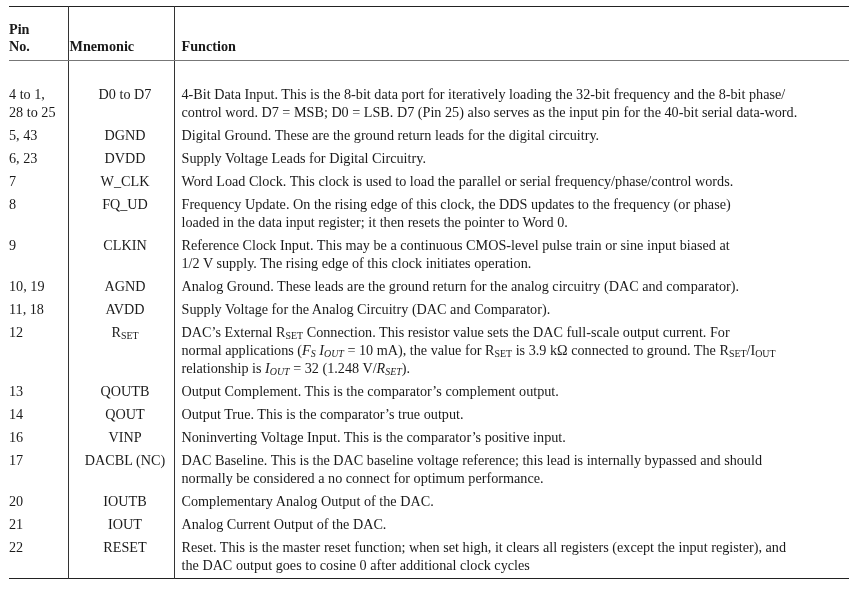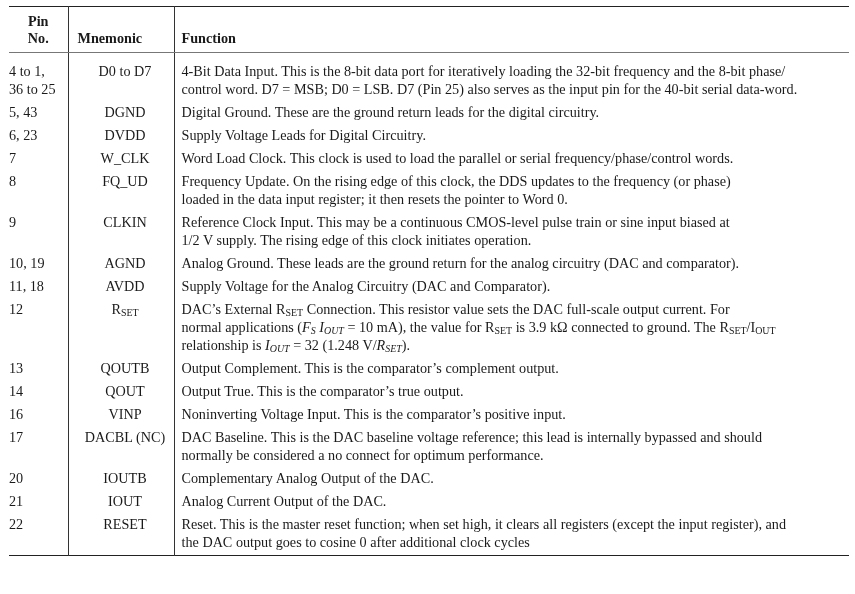--- a/index.html
+++ b/index.html
@@ -33,33 +33,33 @@
 
     .pin-table th {
       font-weight: bold;
       text-align: left;
       vertical-align: bottom;
       padding: 4px 0 5px 0;
       border-bottom: 1px solid #777;
       font-size: 14.2px;
       line-height: 17px;
     }
-    .pin-table th.h-pin { padding-left: 0; padding-top: 6px; text-align: center; }
-    .pin-table th.h-mn { padding-left: 9px; border-left: 1.5px solid #333; margin-left: 16px; }
+    .pin-table th.h-pin { padding-left: 0; padding-top: 14px; }
+    .pin-table th.h-mn { padding-left: 1px; border-left: 1.5px solid #333; margin-left: 16px; }
     .pin-table th.h-fn { padding-left: 7px; border-left: 1.5px solid #333; margin-left: 19px; }
 
     .pin-table td {
       vertical-align: top;
       padding: 2px 0 3px 0;
     }
     .pin-table td.c-pin { padding-left: 0; }
     .pin-table td.c-mn { padding-left: 8px; border-left: 1.5px solid #333; text-align: center; }
     .pin-table td.c-fn { padding-left: 7px; border-left: 1.5px solid #333; padding-right: 2px; }
 
-    .pin-table tr.first td { padding-top: 9px; margin-left: 26px; }
+    .pin-table tr.first td { padding-top: 24px; margin-left: 26px; }
     .pin-table tr.last td { padding-bottom: 4px; }
 
     .sub { font-size: 0.7em; vertical-align: -0.25em; line-height: 0; }
     .it { font-style: italic; }
     .fn-line { display: block; white-space: nowrap; }
   </style>
 </head>
 <body>
 
 <table class="pin-table">
@@ -76,21 +76,21 @@
       </th>
       <th class="h-mn">Mnemonic</th>
       <th class="h-fn">Function</th>
     </tr>
   </thead>
   <tbody>
 
     <tr class="first">
       <td class="c-pin">
         <span class="fn-line">4 to 1,</span>
-        <span class="fn-line">36 to 25</span>
+        <span class="fn-line">28 to 25</span>
       </td>
       <td class="c-mn">D0 to D7</td>
       <td class="c-fn">
         <span class="fn-line">4-Bit Data Input. This is the 8-bit data port for iteratively loading the 32-bit frequency and the 8-bit phase/</span>
         <span class="fn-line">control word. D7 = MSB; D0 = LSB. D7 (Pin 25) also serves as the input pin for the 40-bit serial data-word.</span>
       </td>
     </tr>
 
     <tr>
       <td class="c-pin">5, 43</td>

